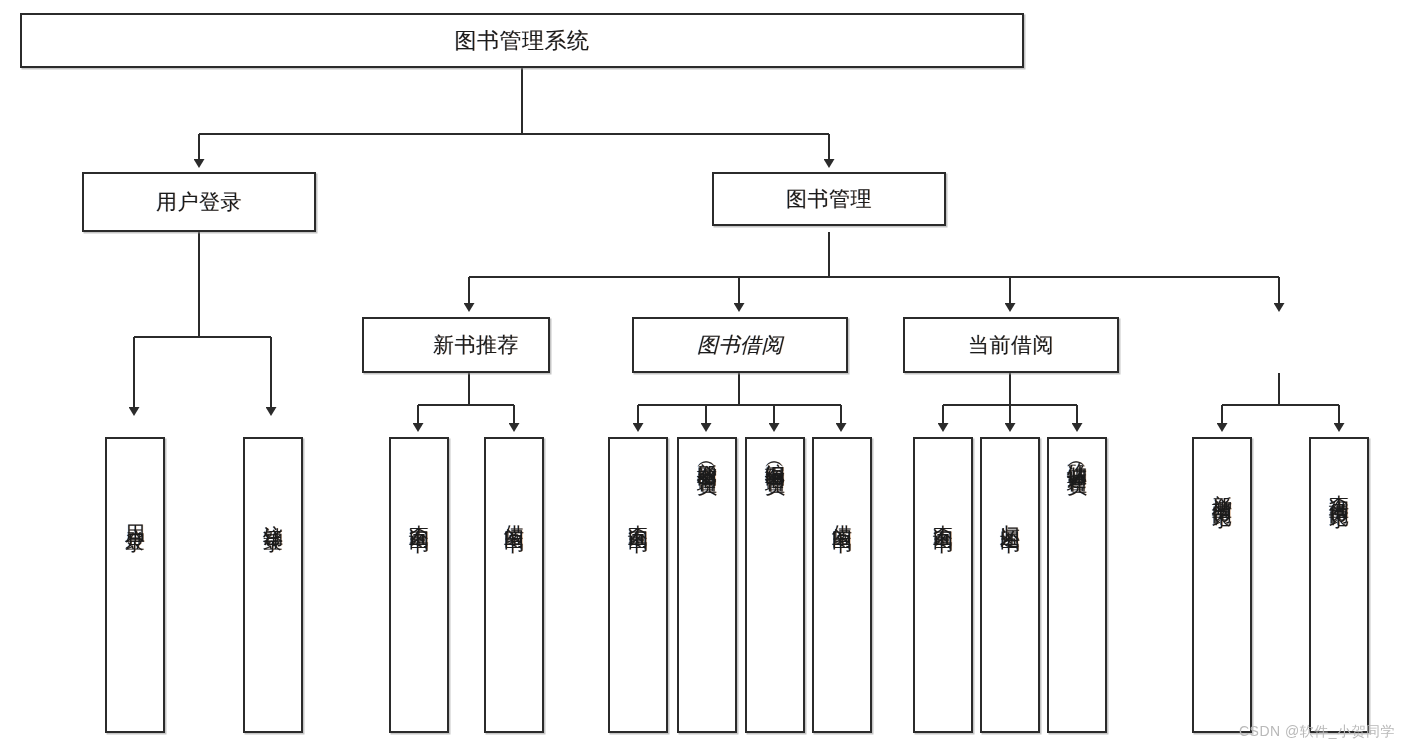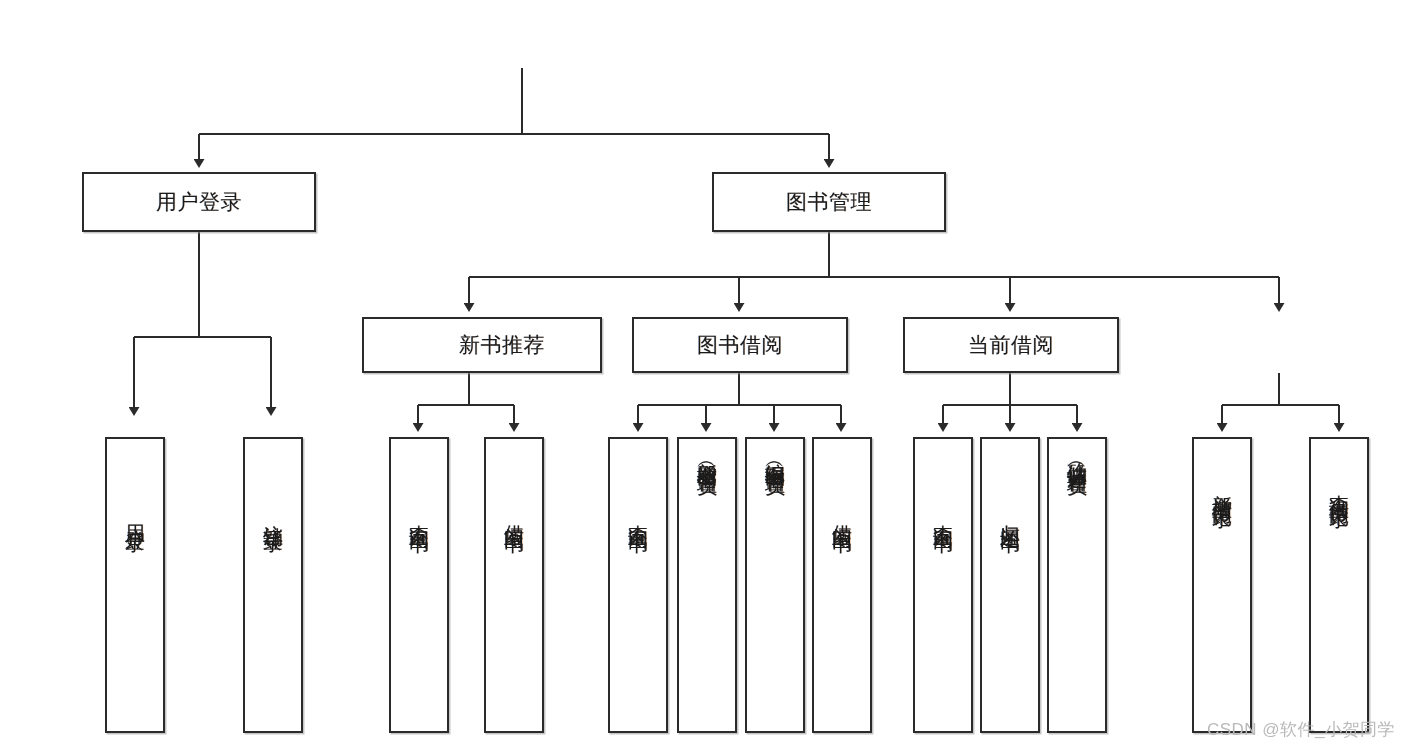--- a/index.html
+++ b/index.html
@@ -63,21 +63,21 @@
     line-height: 1.45;
     letter-spacing: 3px;
     text-shadow: 0.4px 0 0 rgba(210,130,60,0.35), -0.4px 0 0 rgba(90,150,220,0.35);
   }
   .leaf.tall-text .vlbl { letter-spacing: 2px; }
   .watermark {
     position: absolute;
     right: 10px;
     bottom: 6px;
     color: #b9b9b9;
-    font-size: 17px;
+    font-size: 14px;
     letter-spacing: 0.5px;
     white-space: nowrap;
   }
 </style>
 </head>
 <body>
 
 <div id="canvas">
 
   <svg id="wires" xmlns="http://www.w3.org/2000/svg">
@@ -124,32 +124,35 @@
       <path d="M1010,405 L1010,424" marker-end="url(#arw)"></path>
       <path d="M1077,405 L1077,424" marker-end="url(#arw)"></path>
 
       <path d="M1279,373 L1279,405"></path>
       <path d="M1222,405 L1339,405"></path>
       <path d="M1222,405 L1222,424" marker-end="url(#arw)"></path>
       <path d="M1339,405 L1339,424" marker-end="url(#arw)"></path>
     </g>
   </svg>
 
+  <div class="node root" style="left:20px; top:13px; width:1004px; height:55px;">
+    <span class="lbl">图书管理系统</span>
+  </div>
 
   <div class="node" style="left:82px; top:172px; width:234px; height:60px;">
     <span class="lbl">用户登录</span>
   </div>
-  <div class="node" style="left:712px; top:172px; width:234px; height:60px;">
+  <div class="node" style="left:712px; top:172px; width:234px; height:54px;">
     <span class="lbl">图书管理</span>
   </div>
 
-  <div class="node" style="left:362px; top:317px; width:240px; height:56px;padding-left:40px;">
+  <div class="node" style="left:362px; top:317px; width:188px; height:56px;padding-left:40px;">
     <span class="lbl">新书推荐</span>
   </div>
-  <div class="node" style="left:632px; top:317px; width:216px; height:56px;">
+  <div class="node" style="left:632px; top:317px; width:216px; height:56px;font-style:italic;">
     <span class="lbl">图书借阅</span>
   </div>
   <div class="node" style="left:903px; top:317px; width:216px; height:56px;text-align:right;">
     <span class="lbl">当前借阅</span>
   </div>
 
   <div class="leaf" style="left:105px; top:437px; width:60px; height:296px; padding-top:70px;">
     <span class="vlbl">用户登录</span>
   </div>
   <div class="leaf" style="left:243px; top:437px; width:60px; height:296px; padding-top:70px;">

